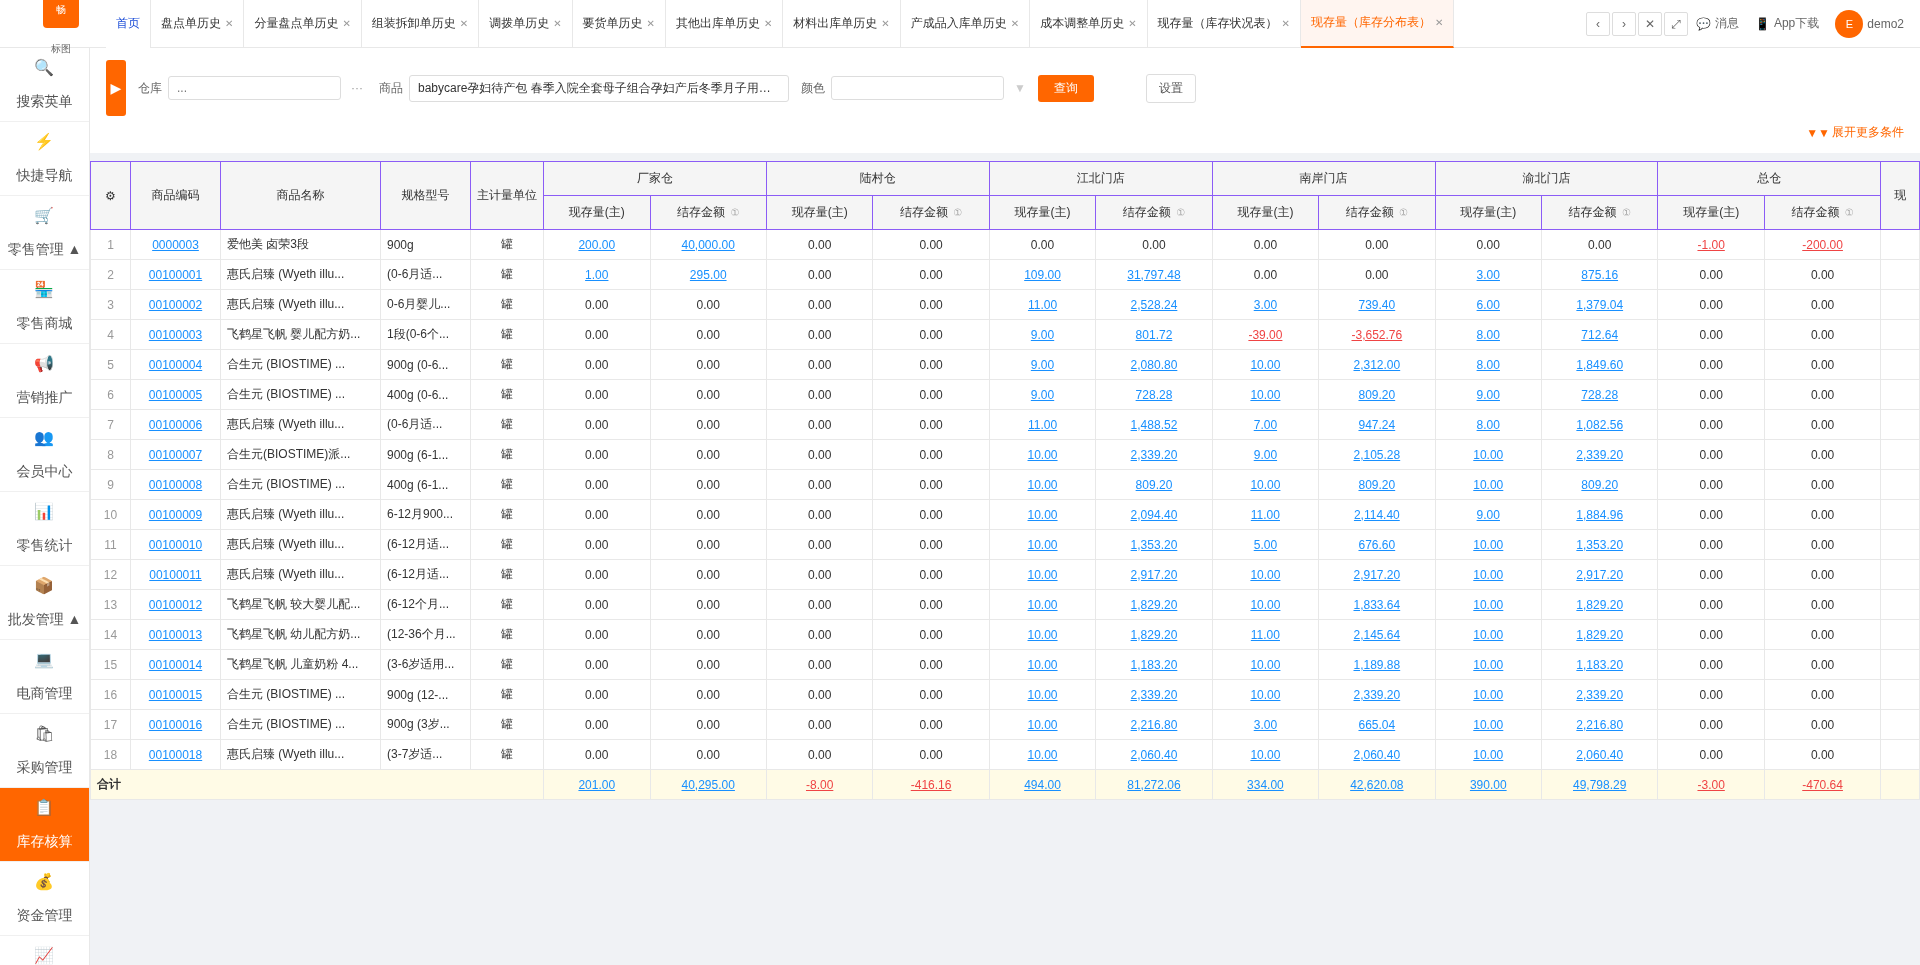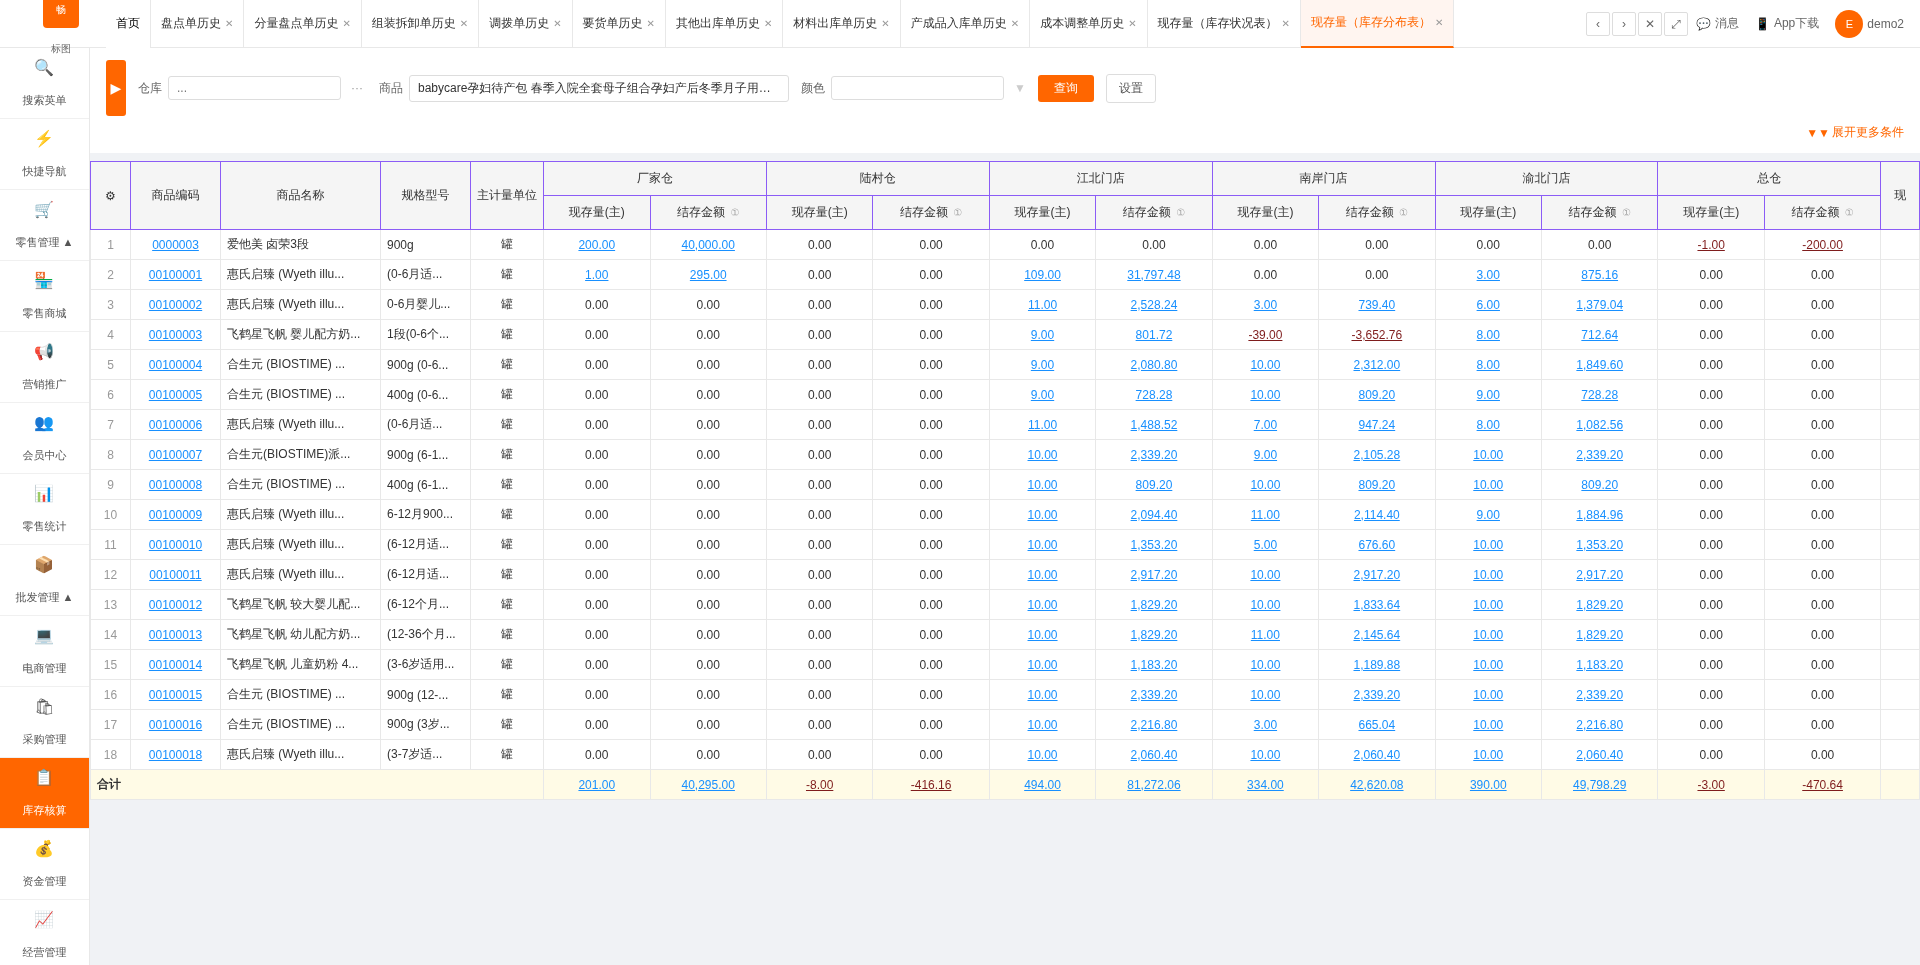--- a/index.html
+++ b/index.html
@@ -7,63 +7,63 @@
 
     
     .top-bar { background: #fff; height: 48px; display: flex; align-items: center; padding: 0 16px; border-bottom: 1px solid #e8e8e8; position: fixed; top: 0; left: 0; right: 0; z-index: 100; }
     .logo { width: 90px; display: flex; flex-direction: column; align-items: center; justify-content: center; }
     .logo-icon { width: 36px; height: 36px; background: #ff6600; border-radius: 4px; display: flex; align-items: center; justify-content: center; color: white; font-size: 10px; }
     .logo-text { font-size: 10px; color: #666; margin-top: 14px; }
     .top-nav-tabs { flex: 1; display: flex; align-items: center; overflow: hidden; height: 48px; }
     .top-tab { padding: 0 10px; height: 48px; display: flex; align-items: center; white-space: nowrap; border-right: 1px solid #e8e8e8; font-size: 12px; cursor: pointer; position: relative; color: #333; flex-shrink: 0; }
     .top-tab.active { color: #ff6600; background: #fff5f0; border-bottom: 2px solid #ff6600; }
     .top-tab .close-btn { margin-left: 4px; color: #999; font-size: 10px; cursor: pointer; }
-    .top-tab:first-child { background: #fff; color: #000000; font-weight: 500; }
+    .top-tab:first-child { background: #fff; color: #1d4ed8; font-weight: 500; }
     .top-right { display: flex; align-items: center; gap: 16px; margin-left: 8px; }
     .top-right-item { display: flex; align-items: center; gap: 4px; color: #666; cursor: pointer; white-space: nowrap; font-size: 12px; }
     .avatar { width: 28px; height: 28px; border-radius: 50%; background: #ff6600; display: flex; align-items: center; justify-content: center; color: white; font-size: 11px; }
     .tab-nav-btns { display: flex; align-items: center; gap: 2px; }
     .tab-nav-btn { width: 24px; height: 24px; border: 1px solid #ddd; border-radius: 2px; background: #fff; cursor: pointer; display: flex; align-items: center; justify-content: center; font-size: 12px; color: #666; }
 
     
     .sidebar { position: fixed; top: 48px; left: 0; width: 90px; bottom: 0; background: #fff; border-right: 1px solid #e8e8e8; overflow-y: auto; z-index: 50; }
     .sidebar-item { padding: 10px 6px; text-align: center; cursor: pointer; color: #555; font-size: 12px; border-bottom: 1px solid #f0f0f0; }
     .sidebar-item.active { background: #ff6600; color: #fff; }
     .sidebar-item .s-icon { font-size: 16px; margin-bottom: 3px; }
-    .sidebar-item .s-label { font-size: 11px; margin-top: 16px; }
+    .sidebar-item .s-label { font-size: 14px; margin-top: 16px; }
 
     
     .main { position: fixed; top: 48px; left: 90px; right: 0; bottom: 0; overflow-y: auto; background: #f0f2f5; }
 
     
     .page-header { background: #fff; padding: 12px 16px; border-bottom: 1px solid #e8e8e8; display: flex; align-items: center; justify-content: space-between; }
     .page-title { font-size: 16px; font-weight: 600; color: #333; }
     .page-actions { display: flex; gap: 8px; align-items: center; }
     .action-btn { padding: 4px 10px; border: 1px solid #ddd; background: #fff; border-radius: 3px; cursor: pointer; font-size: 12px; color: #555; display: flex; align-items: center; gap: 4px; }
 
     
     .filter-area { background: #fff; padding: 12px 16px; margin-bottom: 8px; }
     .filter-row { display: flex; align-items: center; gap: 12px; flex-wrap: wrap; }
     .filter-item { display: flex; align-items: center; gap: 6px; }
     .filter-label { color: #666; white-space: nowrap; font-size: 12px; }
     .filter-input { border: 1px solid #ddd; border-radius: 3px; padding: 4px 8px; font-size: 12px; min-width: 80px; outline: none; }
     .expand-btn { color: #ff6600; cursor: pointer; font-size: 12px; display: flex; align-items: center; gap: 2px; margin-left: auto; }
     .query-btn { background: #ff6600; color: #fff; border: none; border-radius: 3px; padding: 5px 16px; font-size: 12px; cursor: pointer; }
-    .set-btn { background: #fff; color: #555; border: 1px solid #ddd; border-radius: 3px; padding: 5px 12px; font-size: 12px; cursor: pointer; }
+    .set-btn { background: #fff; color: #555; border: 1px solid #ddd; border-radius: 3px; padding: 5px 12px; font-size: 12px; cursor: pointer; margin-left: 40px; }
     .orange-arrow { background: #ff6600; color: #fff; width: 20px; height: 56px; display: flex; align-items: center; justify-content: center; border-radius: 3px; cursor: pointer; font-size: 14px; align-self: stretch; }
 
     
     .table-container { background: #fff; margin: 0 0 8px 0; overflow: auto; }
     table { width: 100%; border-collapse: collapse; font-size: 12px; min-width: 1600px; }
     thead tr { background: #fafafa; }
     th { padding: 8px 6px; text-align: center; border: 1px solid #8b5cf6; font-weight: 500; color: #333; white-space: nowrap; }
     td { padding: 6px 6px; text-align: center; border: 1px solid #e8e8e8; white-space: nowrap; }
     .th-group { background: #f5f5f5; }
     .num-cell { color: #1890ff; text-decoration: underline; cursor: pointer; }
-    .neg-cell { color: #7f1d1d; text-decoration: underline; cursor: pointer; }
+    .neg-cell { color: #ef4444; text-decoration: underline; cursor: pointer; }
     .zero-cell { color: #333; }
     .summary-row td { background: #fffbe6; font-weight: 500; }
     .row-num { color: #999; }
     .col-small { width: 40px; }
     .col-code { width: 90px; }
     .col-name { width: 160px; max-width: 160px; overflow: hidden; text-overflow: ellipsis; }
     .col-spec { width: 90px; max-width: 90px; overflow: hidden; text-overflow: ellipsis; }
     .col-unit { width: 60px; }
     td.left-align { text-align: left; }
 

